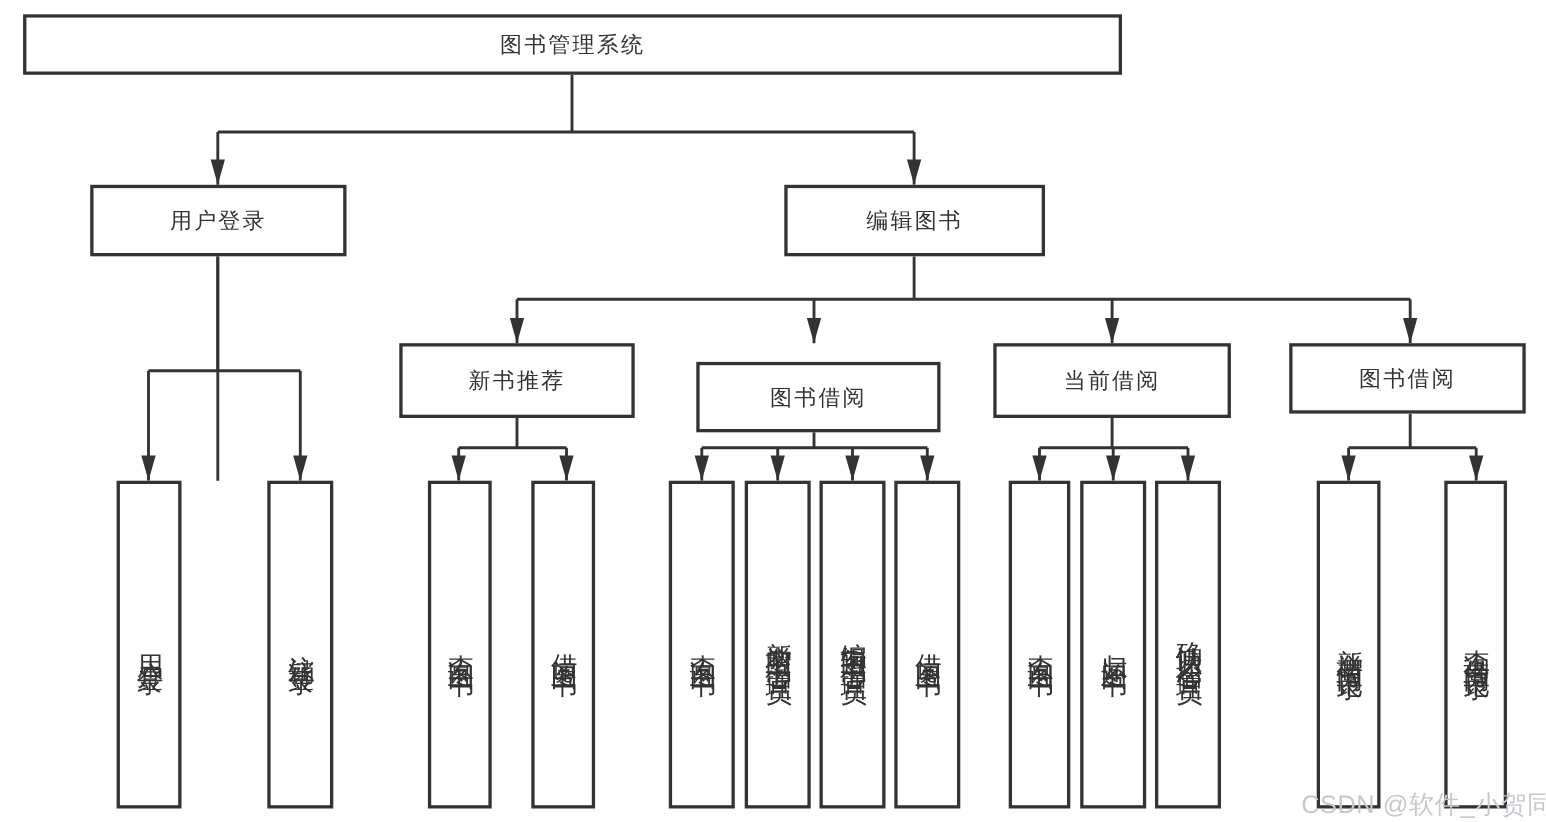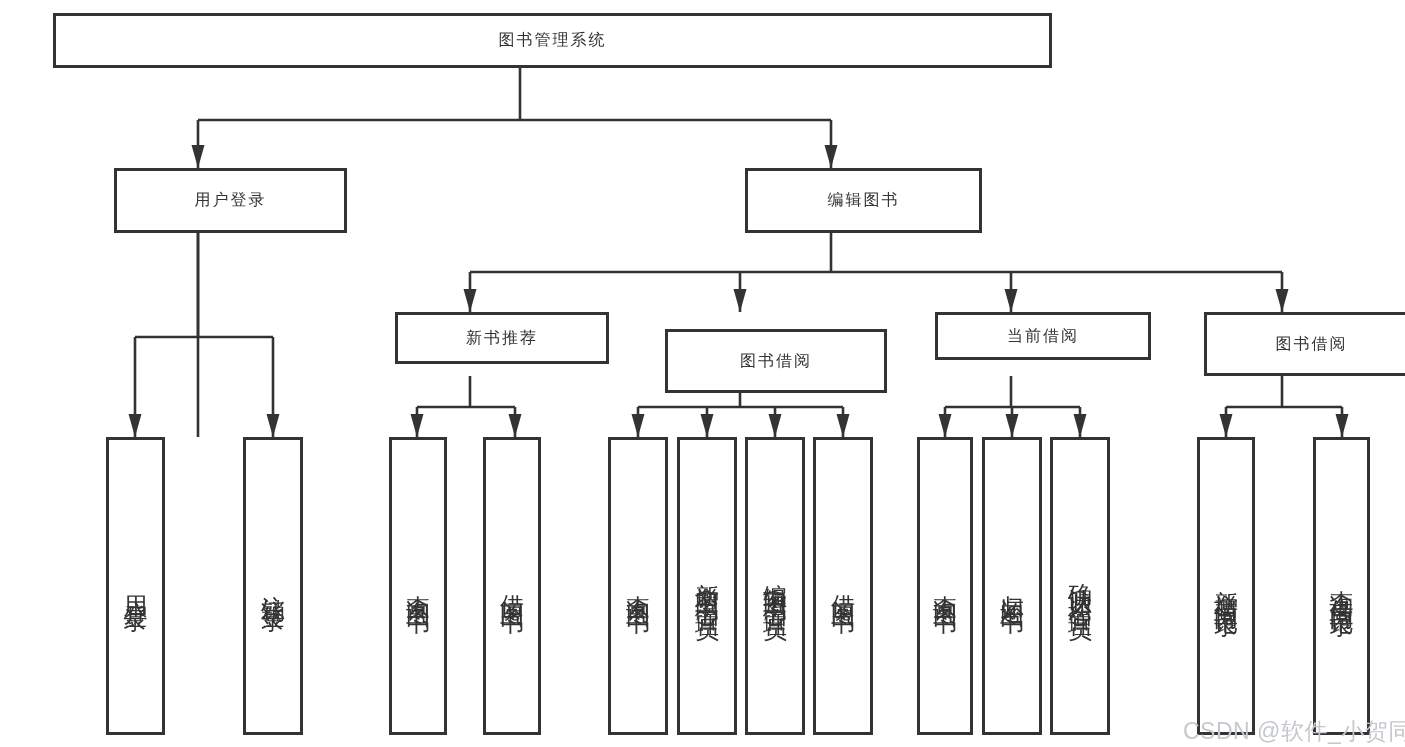--- a/index.html
+++ b/index.html
@@ -14,21 +14,21 @@
   }
   .wires { position:absolute; left:0; top:0; width:1405px; height:747px; }
   .wires path { fill:none; stroke:var(--line); stroke-width:2.6; }
   .wires polygon { fill:var(--line); stroke:none; }
   .node, .vnode {
     position:absolute; box-sizing:border-box;
     border:3px solid var(--box-border); background:var(--box-fill);
     display:flex; align-items:center; justify-content:center;
     color:var(--text);
   }
-  .node { font-size:16px; letter-spacing:2px;margin-left:32px; }
+  .node { font-size:20px; letter-spacing:2px; }
   .vnode .vlabel {
     writing-mode:vertical-rl; text-orientation:mixed;
     font-size:24px; line-height:1; letter-spacing:5px; white-space:nowrap;
     color:var(--text);
   }
   .watermark {
     position:absolute; left:1183px; top:716px; z-index:10;
     font-size:23px; letter-spacing:0.5px; white-space:nowrap;
     color:var(--watermark); font-family:"Liberation Sans", sans-serif;
   }
@@ -89,27 +89,27 @@
     <span>图书管理系统</span>
   </div>
 
   <div class="node" style="left:82px;top:168px;width:233px;height:65px;">
     <span>用户登录</span>
   </div>
   <div class="node" style="left:713px;top:168px;width:237px;height:65px;">
     <span>编辑图书</span>
   </div>
 
-  <div class="node" style="left:363px;top:312px;width:214px;height:52px;">
+  <div class="node" style="left:363px;top:312px;width:214px;height:68px;">
     <span>新书推荐</span>
   </div>
   <div class="node" style="left:633px;top:329px;width:222px;height:64px;">
     <span>图书借阅</span>
   </div>
-  <div class="node" style="left:903px;top:312px;width:216px;height:48px;">
+  <div class="node" style="left:903px;top:312px;width:216px;height:68px;">
     <span>当前借阅</span>
   </div>
   <div class="node" style="left:1172px;top:312px;width:215px;height:64px;">
     <span>图书借阅</span>
   </div>
 
   <div class="vnode" style="left:106px;top:437px;width:59px;height:298px;">
     <span class="vlabel">用户登录</span>
   </div>
   <div class="vnode" style="left:243px;top:437px;width:60px;height:298px;">

